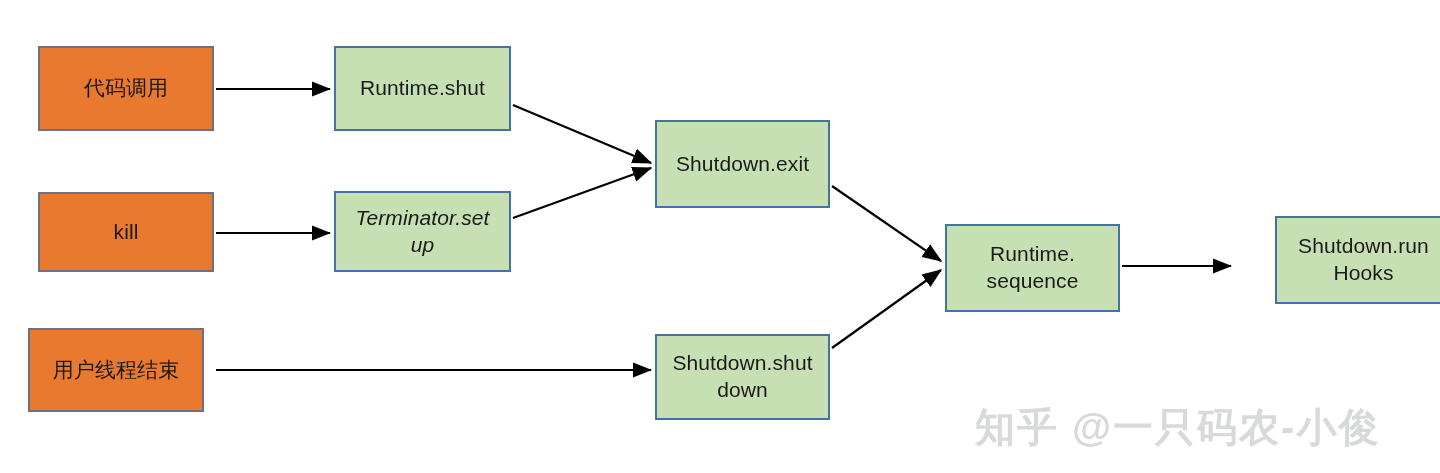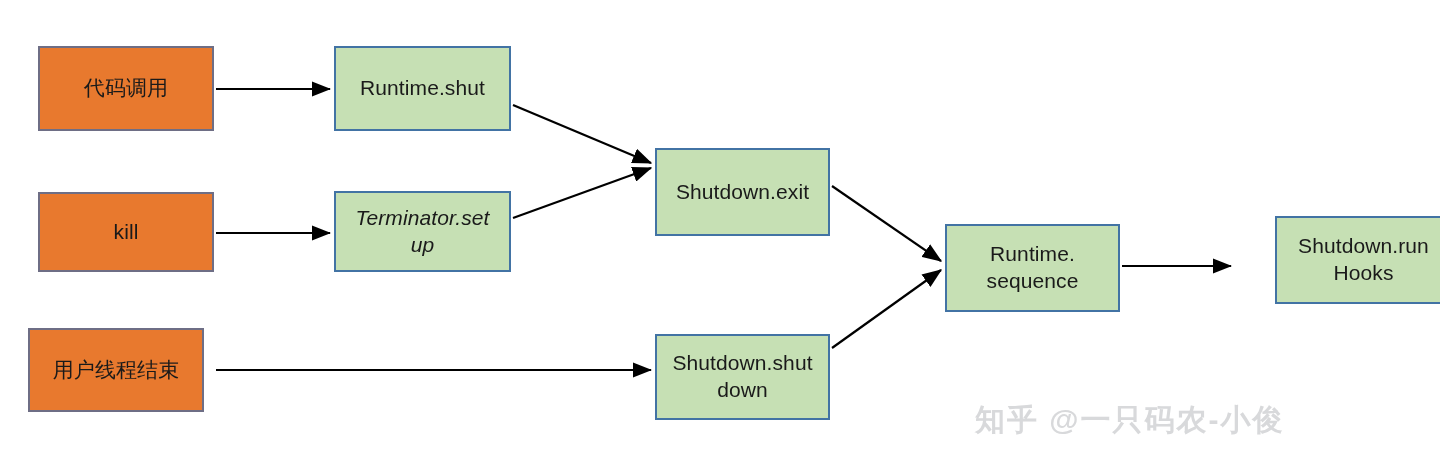--- a/index.html
+++ b/index.html
@@ -46,21 +46,21 @@
     background: #C6E0B4;
     border: 2px solid #4273A4;
   }
   .node .label {
     display: block;
     white-space: pre-line;
   }
   .watermark {
     position: absolute;
     color: #D8D9DB;
-    font-size: 30px;
+    font-size: 40px;
     font-weight: bold;
     letter-spacing: 2px;
     white-space: nowrap;
     user-select: none;
   }
 </style>
 </head>
 <body>
 
 <div id="canvas">
@@ -92,21 +92,21 @@
       <div class="node source" style="left: 28px; top: 328px; width: 176px; height: 84px;">
         <span class="label">用户线程结束</span>
       </div>
       <div class="node step" style="left: 334px; top: 46px; width: 177px; height: 85px;">
         <span class="label">Runtime.shut</span>
       </div>
       <div class="node step" style="left: 334px; top: 191px; width: 177px; height: 81px; font-style: italic;">
         <span class="label">Terminator.set
 up</span>
       </div>
-      <div class="node step" style="left: 655px; top: 120px; width: 175px; height: 88px; margin-top: 28px;">
+      <div class="node step" style="left: 655px; top: 120px; width: 175px; height: 88px;">
         <span class="label">Shutdown.exit</span>
       </div>
       <div class="node step" style="left: 655px; top: 326px; width: 175px; height: 86px; margin-top: 8px;">
         <span class="label">Shutdown.shut
 down</span>
       </div>
       <div class="node step" style="left: 945px; top: 224px; width: 175px; height: 88px;">
         <span class="label">Runtime.
 sequence</span>
       </div>

